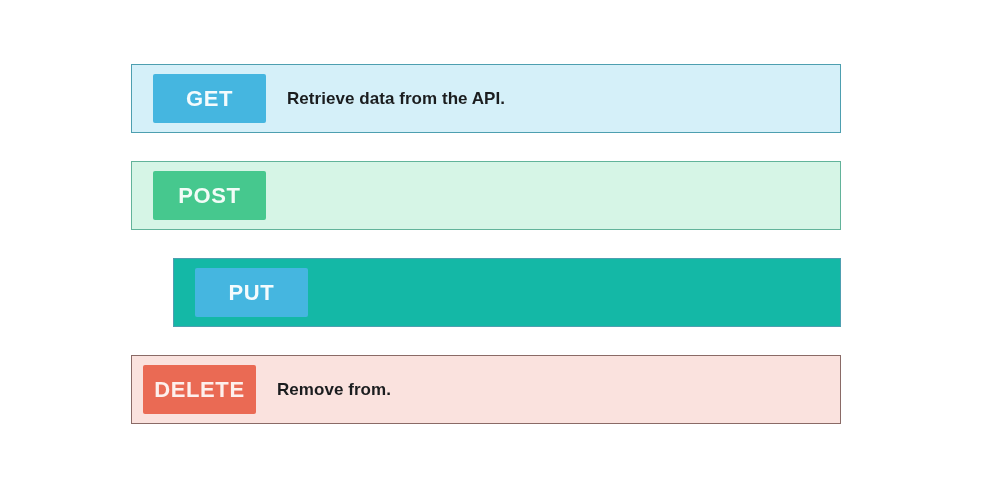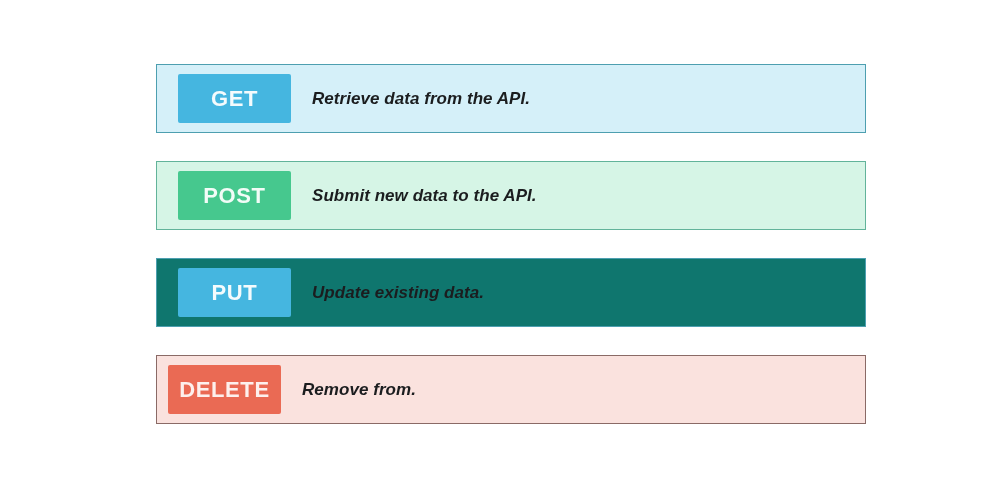--- a/index.html
+++ b/index.html
@@ -13,21 +13,21 @@
     font-family: "Liberation Sans", sans-serif;
     overflow: hidden;
   }
   .board {
     position: relative;
     width: 1000px;
     height: 488px;
   }
   .method-list {
     position: absolute;
-    left: 156px;
+    left: 131px;
     top: 64px;
     width: 710px;
     display: flex;
     flex-direction: column;
     gap: 28px;
   }
   .method-row {
     box-sizing: border-box;
     height: 69px;
     display: flex;
@@ -51,42 +51,39 @@
     border-radius: 2px;
     user-select: none;
   }
   .method-desc {
     margin-left: 21px;
     font-size: 17px;
     font-weight: 600;
     color: #1b1d1f;
     letter-spacing: 0.05px;
     white-space: nowrap;
-    font-style: italic;
   }
 </style>
 </head>
 <body style="background-color: rgb(255, 255, 255);">
 
 <div class="board">
   <div class="method-list">
 
     <div class="method-row" style="background-color: rgb(213, 240, 249); border-color: rgb(77, 159, 176);">
       <div class="method-badge" style="background-color: rgb(69, 182, 224); color: rgb(244, 251, 253);">GET</div>
       <div class="method-desc">Retrieve data from the API.</div>
     </div>
 
     <div class="method-row" style="background-color: rgb(214, 245, 230); border-color: rgb(98, 179, 154);">
       <div class="method-badge" style="background-color: rgb(70, 200, 142); color: rgb(242, 252, 247); text-align: center;">POST</div>
-      <div class="method-desc">Submit new data to the API.</div>
     </div>
 
-    <div class="method-row" style="background-color: #0f766e; border-color: rgb(77, 159, 176);">
+    <div class="method-row" style="background-color: #14b8a6; border-color: rgb(77, 159, 176); margin-left: 42px;">
       <div class="method-badge" style="background-color: rgb(69, 182, 224); color: rgb(244, 251, 253);">PUT</div>
-      <div class="method-desc">Update existing data.</div>
     </div>
 
     <div class="method-row" style="background-color: rgb(250, 226, 222); border-color: rgb(138, 106, 102); padding-left: 11px;">
       <div class="method-badge" style="background-color: rgb(234, 106, 84); color: rgb(253, 240, 237);">DELETE</div>
       <div class="method-desc">Remove from.</div>
     </div>
 
   </div>
 </div>
 

